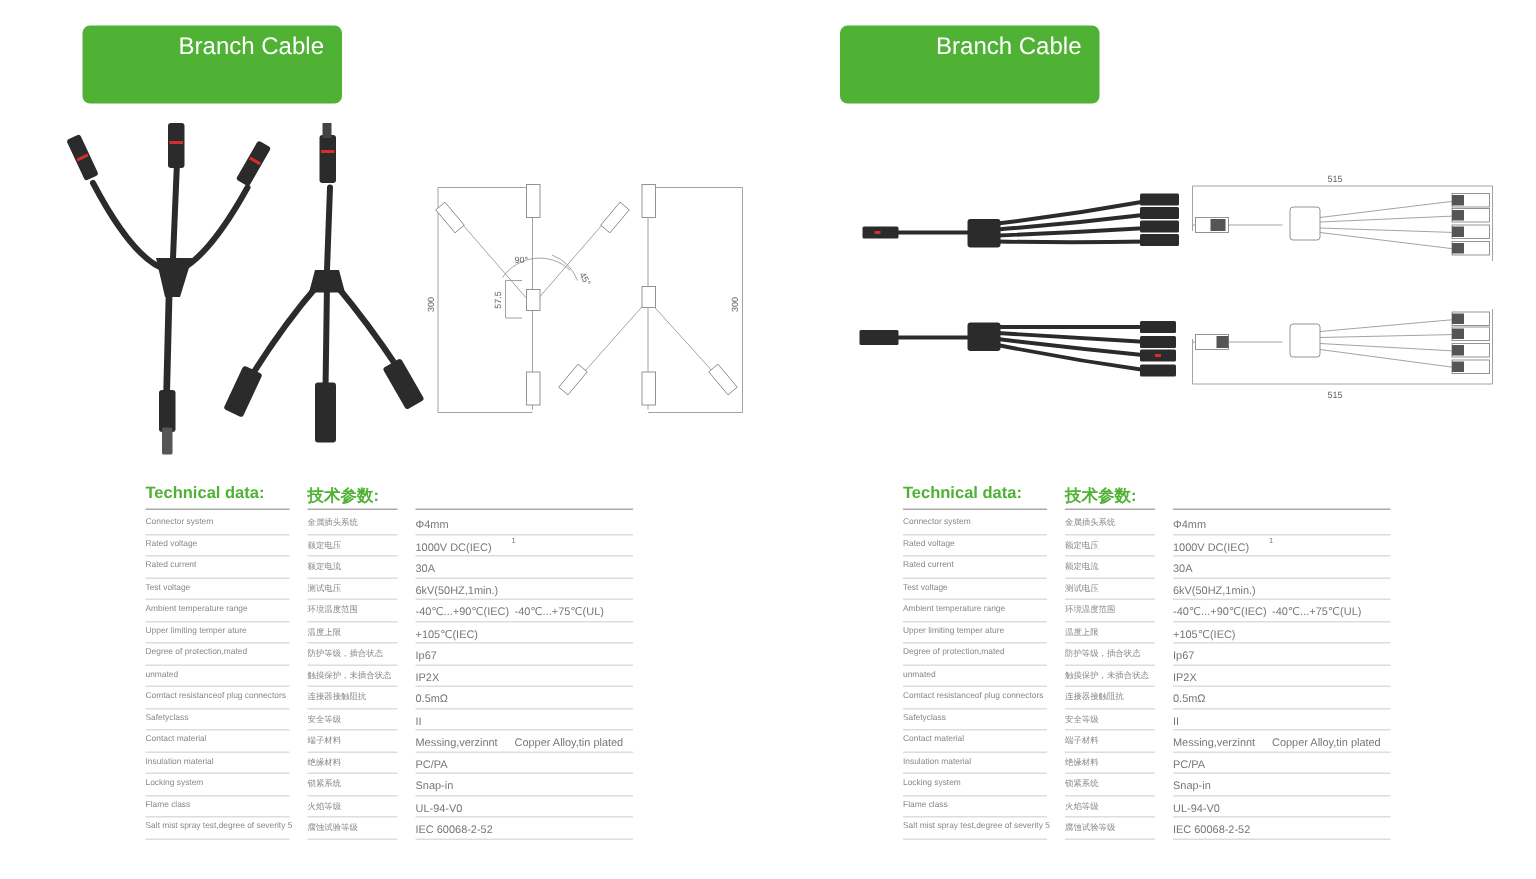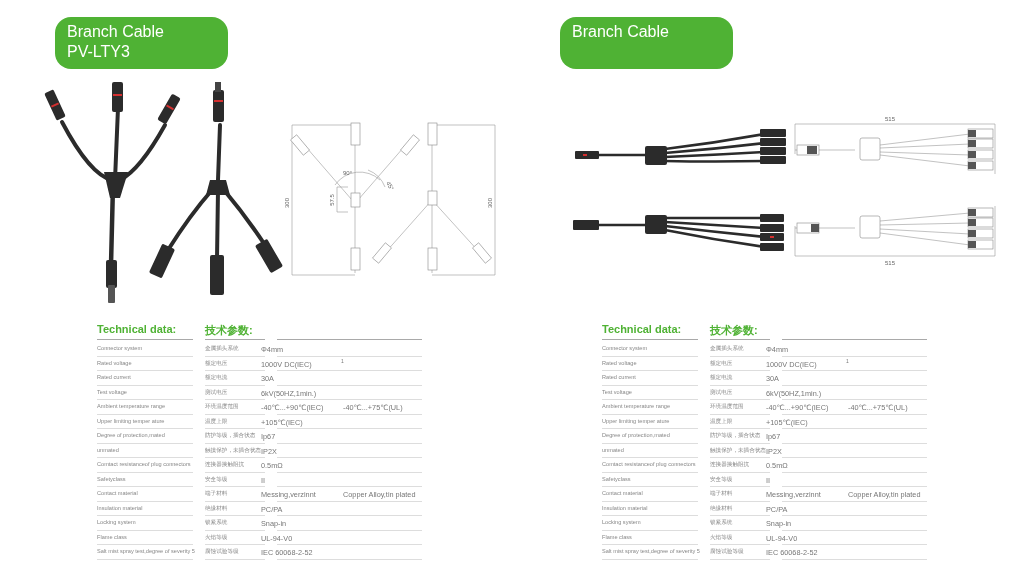--- a/index.html
+++ b/index.html
@@ -1,40 +1,39 @@
 <!DOCTYPE html>
 <html><head>
 <meta charset="utf-8">
 <style>
   html,body{margin:0;padding:0;background:#ffffff;}
   body{width:1024px;height:586px;position:relative;overflow:hidden;font-family:"Liberation Sans","DejaVu Sans",sans-serif;color:#555;}
-  .badge{position:absolute;background:#4fb234;border-radius:16px;color:#fff;font-size:16px;line-height:20px;padding:5px 12px 6px 12px;box-sizing:border-box;}
+  .badge{position:absolute;background:#4fb234;border-radius:5px;color:#fff;font-size:16px;line-height:20px;padding:5px 12px 6px 12px;box-sizing:border-box;text-align:right;}
   .badge span{display:block;}
   .photo,.drawing{position:absolute;}
   .spec{position:absolute;font-size:6px;color:#777;text-decoration:underline;}
   .spec .hdr{position:absolute;top:0;font-weight:bold;color:#4fb234;font-size:11px;}
   .spec .hdr-line{position:absolute;height:1px;background:#a9a9a9;}
   .spec .row{position:absolute;left:0;height:14.5px;width:330px;}
   .spec .cell{position:absolute;top:3px;white-space:nowrap;}
   .spec .c-en{left:0;font-size:5.6px;color:#888;}
   .spec .c-cn{left:108px;font-size:5.6px;color:#888;}
-  .spec .c-val{left:164px;font-size:7.3px;color:#777;}
+  .spec .c-val{left:180px;font-size:7.3px;color:#777;}
   .spec .c-val2{left:246px;font-size:7.3px;color:#777;}
   .spec .line{position:absolute;bottom:0;height:1px;background:#ddd;}
   .spec .l1{left:0;width:96px;}
   .spec .l2{left:108px;width:60px;}
   .spec .l3{left:180px;width:145px;}
   sup{font-size:5px;}
 </style>
 </head>
 <body>
 
 <div class="badge" style="left:55px;top:17px;width:173px;height:52px;">
   <span>Branch Cable</span>
-  <span>PV-LTY3</span>
 </div>
 
 <div class="badge" style="left:560px;top:17px;width:173px;height:52px;">
   <span>Branch Cable</span>
 </div>
 
 <svg class="photo" style="left:40px;top:80px;" width="250" height="230" viewBox="0 0 250 230">
   <g stroke="#2b2b2b" stroke-linecap="round" fill="none">
 
     <path d="M22,42 Q50,95 72,100" stroke-width="4"></path>

